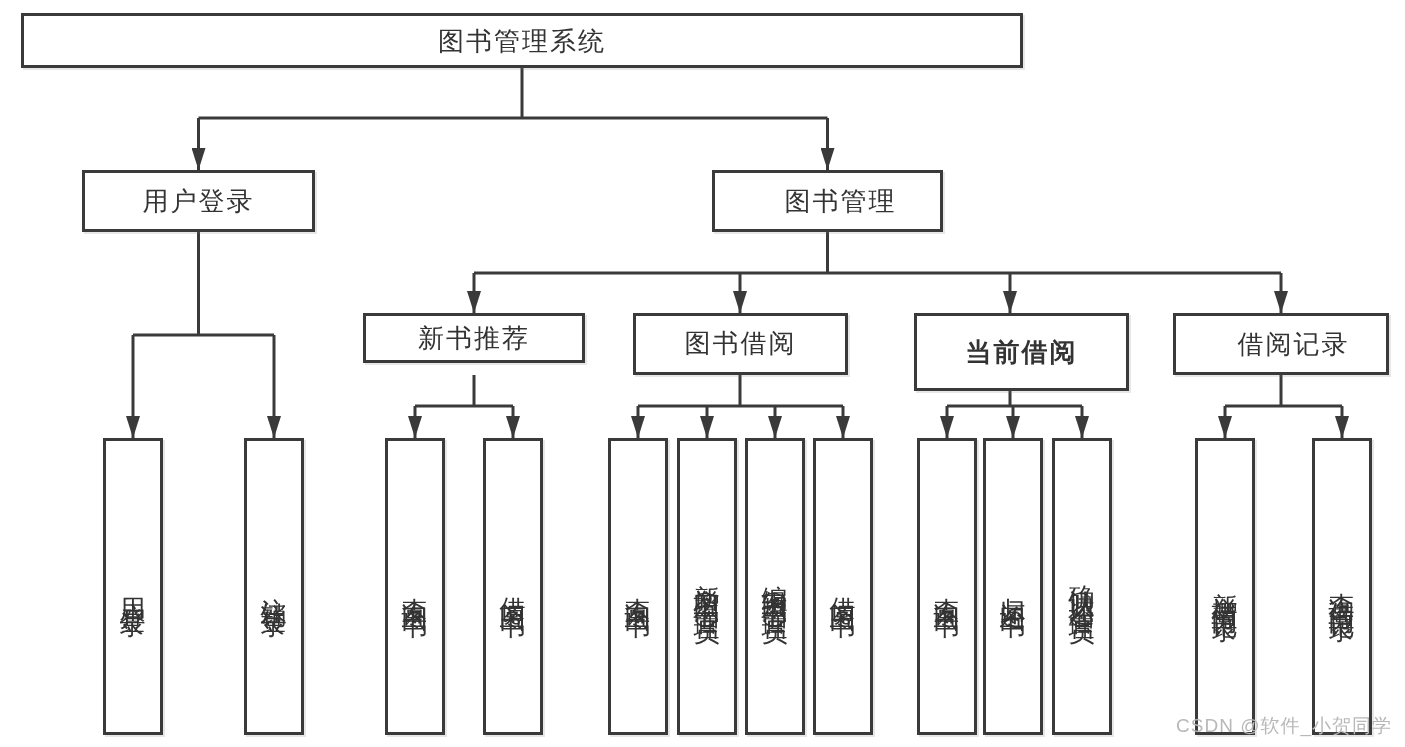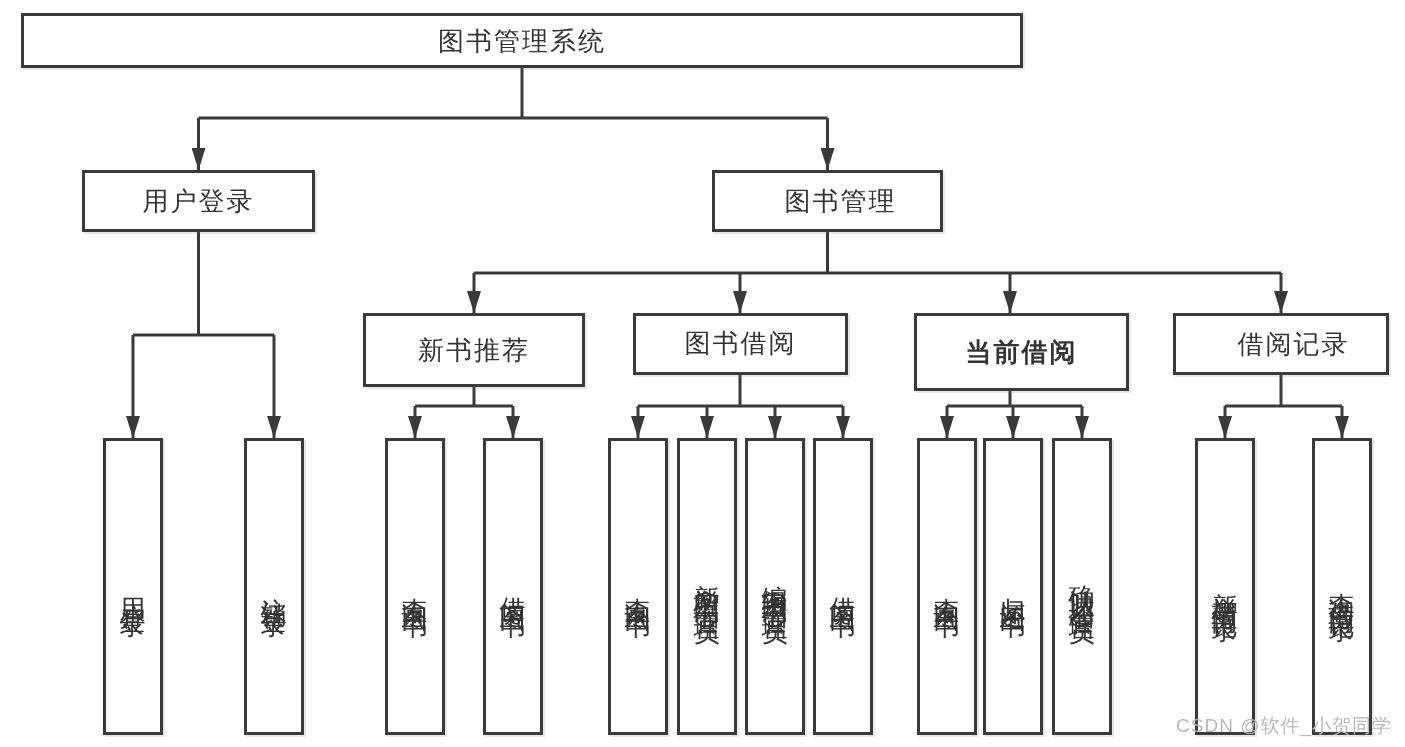--- a/index.html
+++ b/index.html
@@ -42,21 +42,21 @@
     font-size:19px;
     color:#b8b8b8;
     letter-spacing:1px;
     z-index:3;
     white-space:nowrap;
   }
   
   .n-root{left:21px;top:13px;width:1002px;height:55px;}
   .n-user-login{left:82px;top:170px;width:233px;height:62px;}
   .n-book-mgmt{left:712px;top:170px;width:231px;height:62px;padding-left:26px;}
-  .n-mod0{left:363px;top:313px;width:222px;height:74px;}
+  .n-mod0{left:363px;top:313px;width:222px;height:50px;}
   .n-mod1{left:633px;top:313px;width:215px;height:62px;font-family:Liberation Serif, serif;}
   .n-mod2{left:914px;top:313px;width:215px;height:78px;font-weight:bold;}
   .n-mod3{left:1173px;top:313px;width:216px;height:62px;padding-left:25px;}
   .l0{left:103px;} .l1{left:244px;}
   .l2{left:385px;} .l3{left:483px;}
   .l4{left:608px;} .l5{left:677px;} .l6{left:745px;} .l7{left:813px;}
   .l8{left:917px;} .l9{left:983px;} .l10{left:1052px;}
   .l11{left:1195px;} .l12{left:1312px;}
 </style>
 </head>

